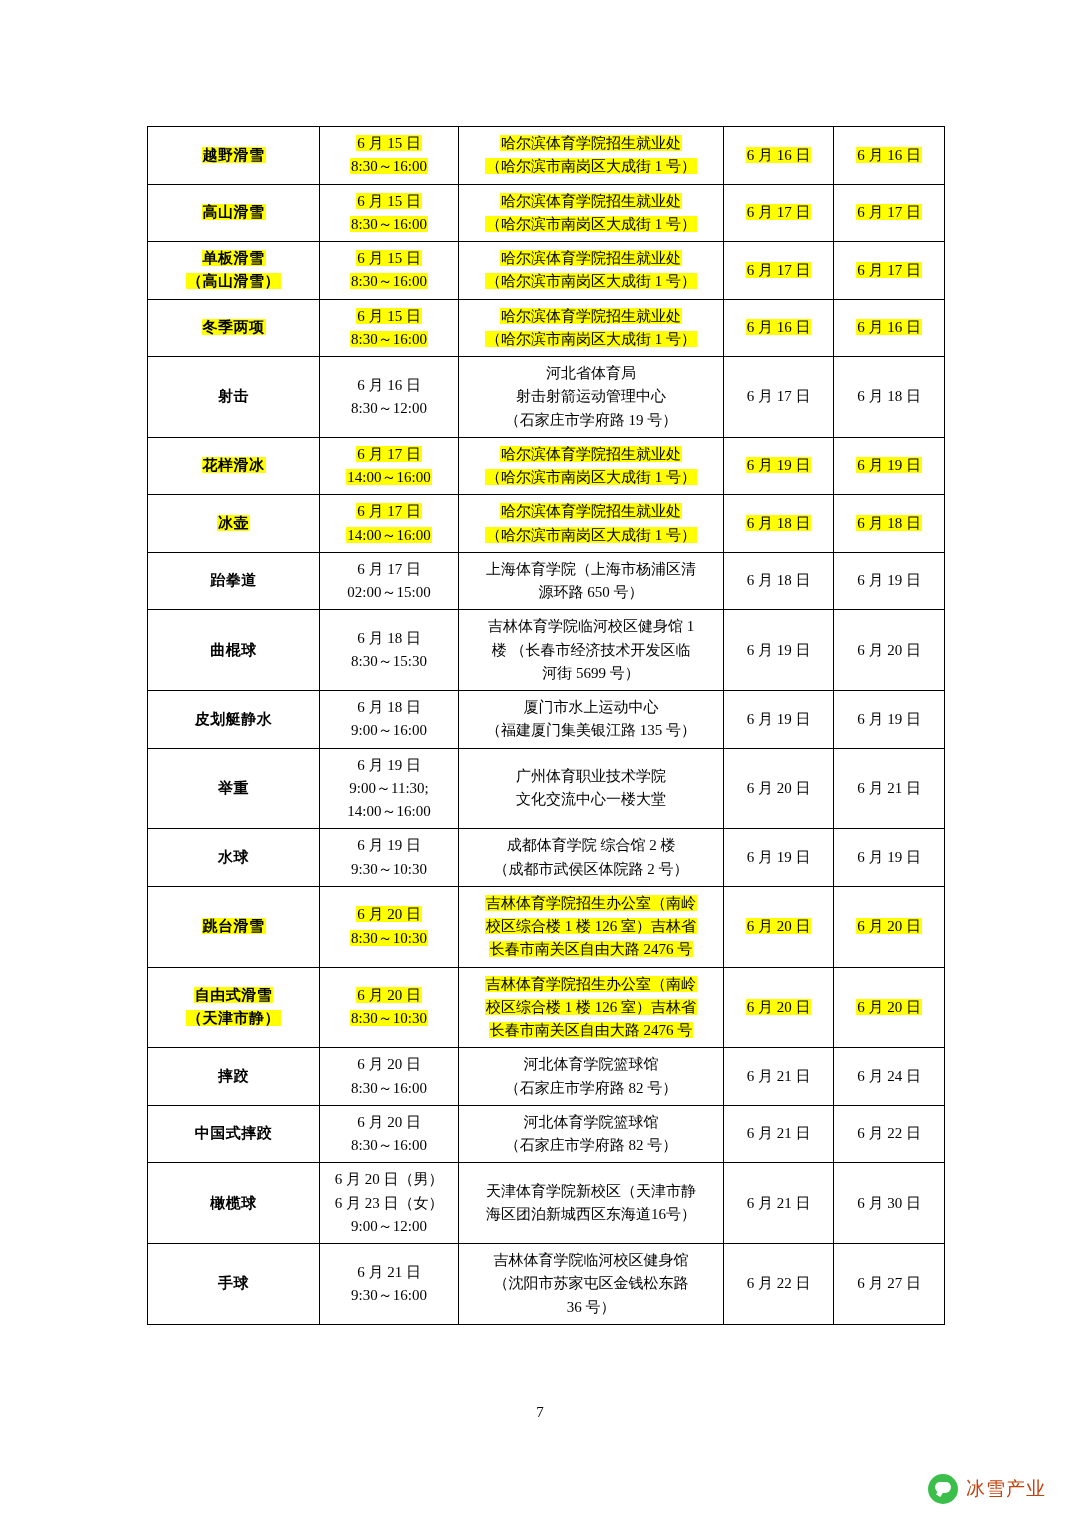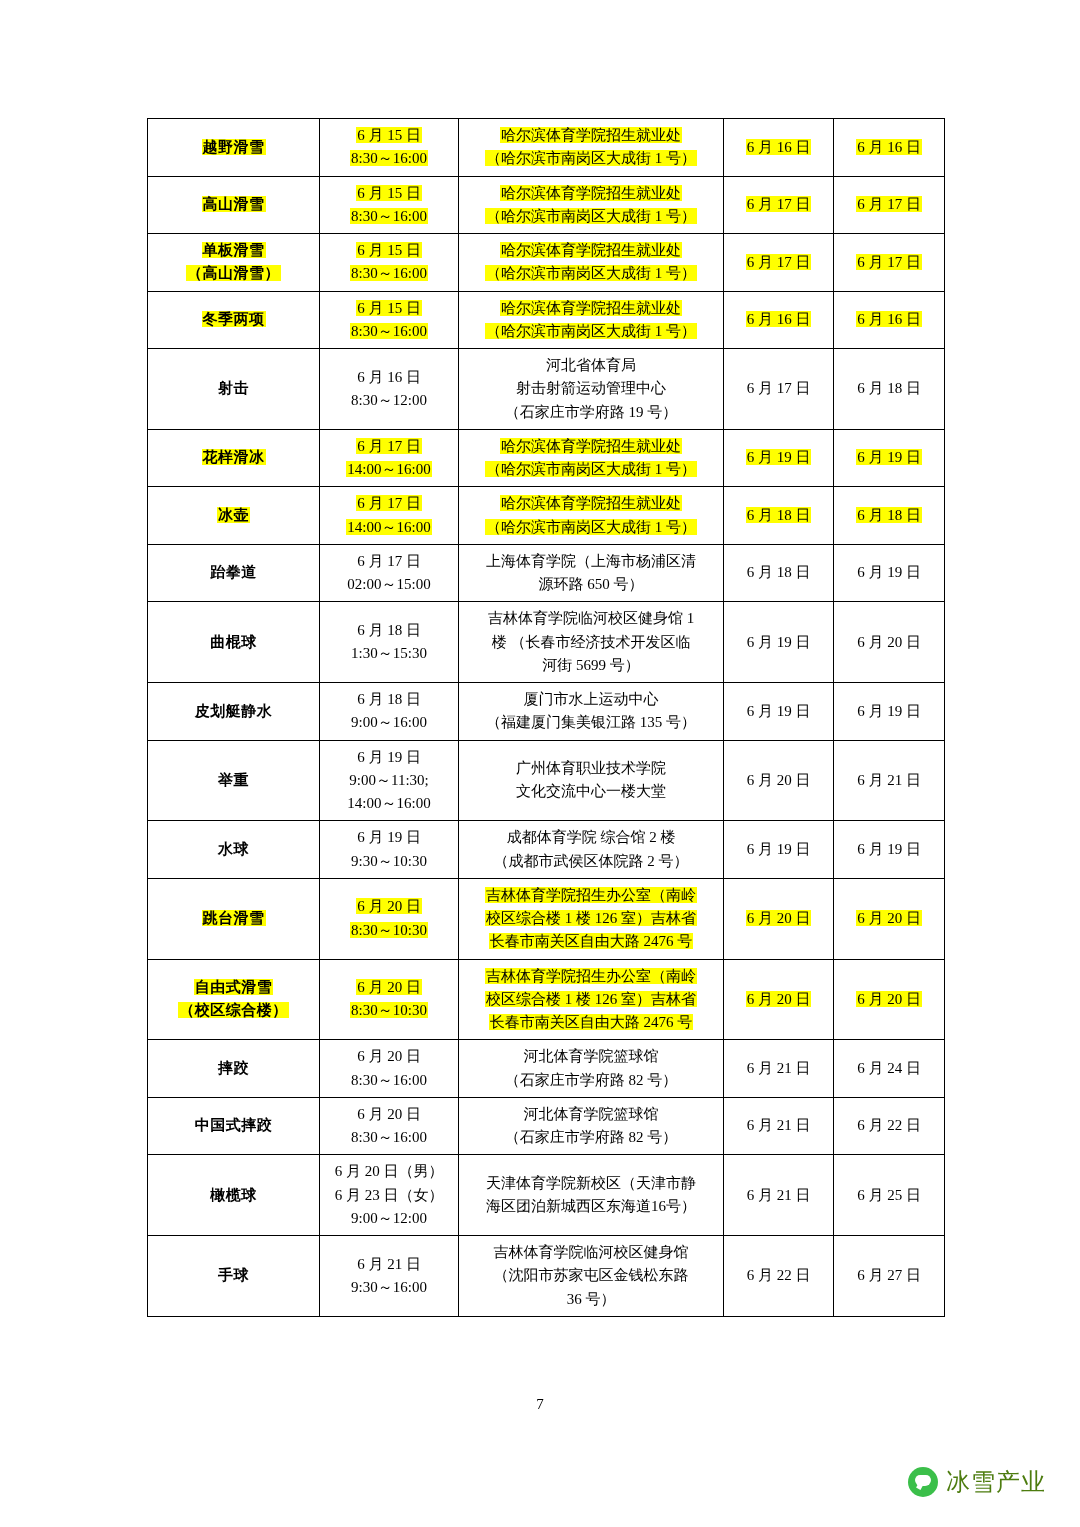--- a/index.html
+++ b/index.html
@@ -12,20 +12,21 @@
     height: 1527px;
     font-family: "Liberation Serif", "DejaVu Serif", serif;
     color: #000000;
     position: relative;
   }
   .page {
     position: relative;
     width: 1080px;
     height: 1137px;
     box-sizing: border-box;
+    margin-top: 8px;
   }
   .table-wrap {
     position: absolute;
     left: 147px;
     top: 118px;
     width: 797px;
   }
   table.schedule {
     border-collapse: collapse;
     width: 797px;
@@ -99,23 +100,23 @@
     content: "";
     position: absolute;
     left: 9px;
     top: 17px;
     width: 5px;
     height: 5px;
     background: #ffffff;
     transform: rotate(30deg);
   }
   .brand-text {
-    font-size: 24px;
+    font-size: 19px;
     font-family: "Liberation Sans", sans-serif;
-    color: #4d7c0f;
+    color: #c2410c;
     letter-spacing: 1px;
   }
 </style>
 </head>
 <body>
 
 <div class="page">
 
   <div class="table-wrap">
     <table class="schedule">
@@ -280,21 +281,21 @@
             <td class="date-col">
               <span class="ln"><span class="mark">6 月 19 日</span></span>
             </td>
           </tr>
           <tr>
             <td class="sport">
               <span class="ln"><span class="mark">曲棍球</span></span>
             </td>
             <td class="date-col">
               <span class="ln"><span class="mark">6 月 18 日</span></span>
-              <span class="ln"><span class="mark">1:30～15:30</span></span>
+              <span class="ln"><span class="mark">8:30～15:30</span></span>
             </td>
             <td class="">
               <span class="ln"><span class="mark">吉林体育学院临河校区健身馆 1</span></span>
               <span class="ln"><span class="mark">楼 （长春市经济技术开发区临</span></span>
               <span class="ln"><span class="mark">河街 5699 号）</span></span>
             </td>
             <td class="date-col">
               <span class="ln"><span class="mark">6 月 19 日</span></span>
             </td>
             <td class="date-col">
@@ -375,21 +376,21 @@
             <td class="date-col hl">
               <span class="ln"><span class="mark">6 月 20 日</span></span>
             </td>
             <td class="date-col hl">
               <span class="ln"><span class="mark">6 月 20 日</span></span>
             </td>
           </tr>
           <tr>
             <td class="sport hl">
               <span class="ln"><span class="mark">自由式滑雪</span></span>
-              <span class="ln"><span class="mark">（校区综合楼）</span></span>
+              <span class="ln"><span class="mark">（天津市静）</span></span>
             </td>
             <td class="date-col hl">
               <span class="ln"><span class="mark">6 月 20 日</span></span>
               <span class="ln"><span class="mark">8:30～10:30</span></span>
             </td>
             <td class="hl">
               <span class="ln"><span class="mark">吉林体育学院招生办公室（南岭</span></span>
               <span class="ln"><span class="mark">校区综合楼 1 楼 126 室）吉林省</span></span>
               <span class="ln"><span class="mark">长春市南关区自由大路 2476 号</span></span>
             </td>
@@ -448,21 +449,21 @@
               <span class="ln"><span class="mark">9:00～12:00</span></span>
             </td>
             <td class="">
               <span class="ln"><span class="mark">天津体育学院新校区（天津市静</span></span>
               <span class="ln"><span class="mark">海区团泊新城西区东海道16号）</span></span>
             </td>
             <td class="date-col">
               <span class="ln"><span class="mark">6 月 21 日</span></span>
             </td>
             <td class="date-col">
-              <span class="ln"><span class="mark">6 月 25 日</span></span>
+              <span class="ln"><span class="mark">6 月 30 日</span></span>
             </td>
           </tr>
           <tr>
             <td class="sport">
               <span class="ln"><span class="mark">手球</span></span>
             </td>
             <td class="date-col">
               <span class="ln"><span class="mark">6 月 21 日</span></span>
               <span class="ln"><span class="mark">9:30～16:00</span></span>
             </td>

